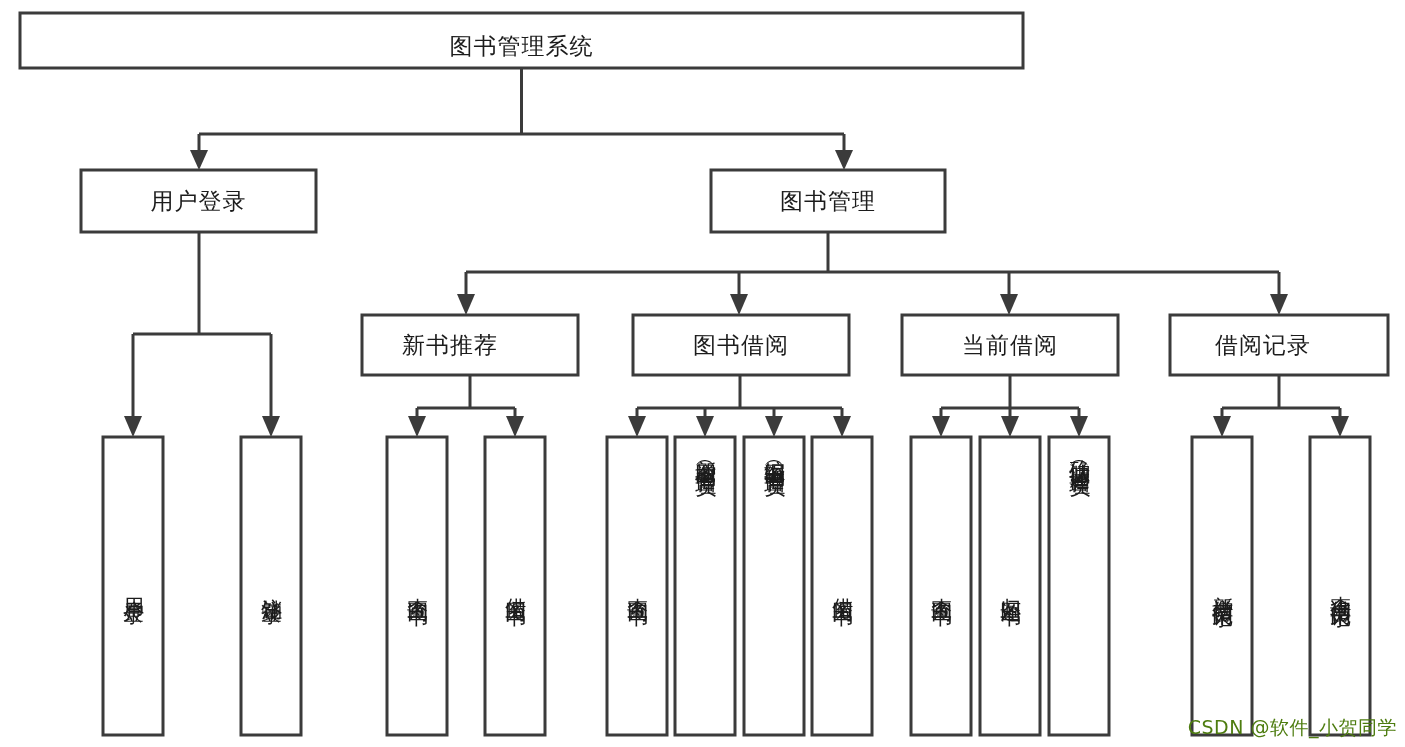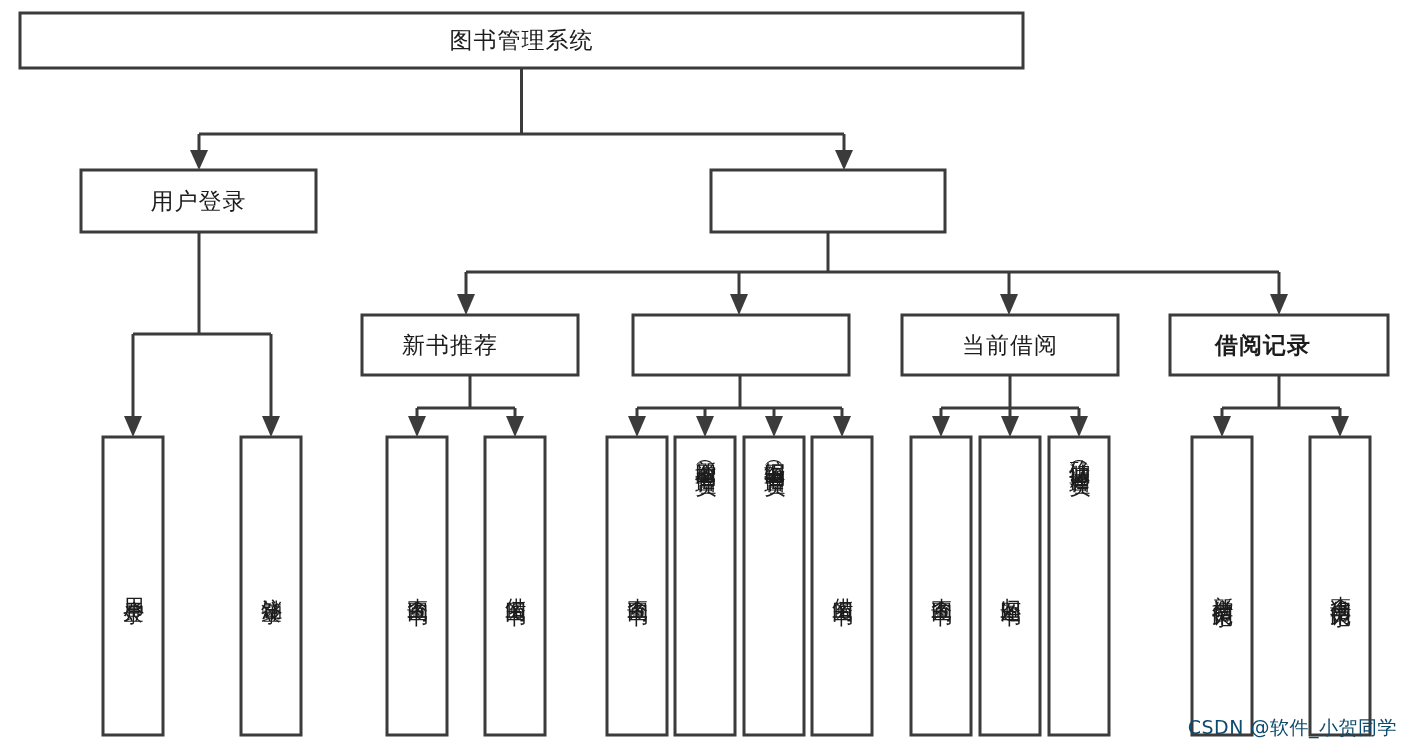--- a/index.html
+++ b/index.html
@@ -71,21 +71,21 @@
     font-size: 23px;
     letter-spacing: 1px;
     color: #1c1c1c;
   }
   #watermark {
     position: absolute;
     right: 8px;
     bottom: 6px;
     font-family: "DejaVu Sans", "Liberation Sans", sans-serif;
     font-size: 19px;
-    color: #0c4a6e;
+    color: #4d7c0f;
     letter-spacing: 0.5px;
     pointer-events: none;
     user-select: none;
   }
 </style>
 </head>
 <body>
 
 <div id="diagram-root">
 
@@ -195,39 +195,45 @@
     <rect class="node-box" x="812" y="437" width="60" height="298"></rect>
 
     <rect class="node-box" x="911" y="437" width="60" height="298"></rect>
     <rect class="node-box" x="980" y="437" width="60" height="298"></rect>
     <rect class="node-box" x="1049" y="437" width="60" height="298"></rect>
 
     <rect class="node-box" x="1192" y="437" width="60" height="298"></rect>
     <rect class="node-box" x="1310" y="437" width="60" height="298"></rect>
   </svg>
 
-  <div class="horiz-label-wrap" style="left:20px; top:13px; width:1003px; height:55px;">
+  <div class="horiz-label-wrap" style="left:20px; top:19px; width:1003px; height:55px;">
     <span>图书管理系统</span>
   </div>
 
   <div class="horiz-label-wrap" style="left:81px; top:170px; width:235px; height:62px;">
     <span>用户登录</span>
   </div>
 
+  <div class="horiz-label-wrap" style="left:711px; top:170px; width:234px; height:62px;">
+    <span>图书管理</span>
+  </div>
 
   <div class="horiz-label-wrap" style="left:362px; top:315px; width:176px; height:60px;">
     <span>新书推荐</span>
   </div>
 
+  <div class="horiz-label-wrap" style="left:633px; top:315px; width:216px; height:60px;">
+    <span>图书借阅</span>
+  </div>
 
   <div class="horiz-label-wrap" style="left:902px; top:315px; width:216px; height:60px;border-radius:6px;">
     <span>当前借阅</span>
   </div>
 
-  <div class="horiz-label-wrap" style="left:1170px; top:315px; width:186px; height:60px;font-weight:bold;">
+  <div class="horiz-label-wrap" style="left:1170px; top:315px; width:186px; height:60px;">
     <span>借阅记录</span>
   </div>
 
   <div class="vert-label-wrap" style="left:103px; top:437px; width:60px; height:298px;">
     <span>用户登录</span>
   </div>
   <div class="vert-label-wrap" style="left:241px; top:437px; width:60px; height:298px;">
     <span>注销登录</span>
   </div>
 

